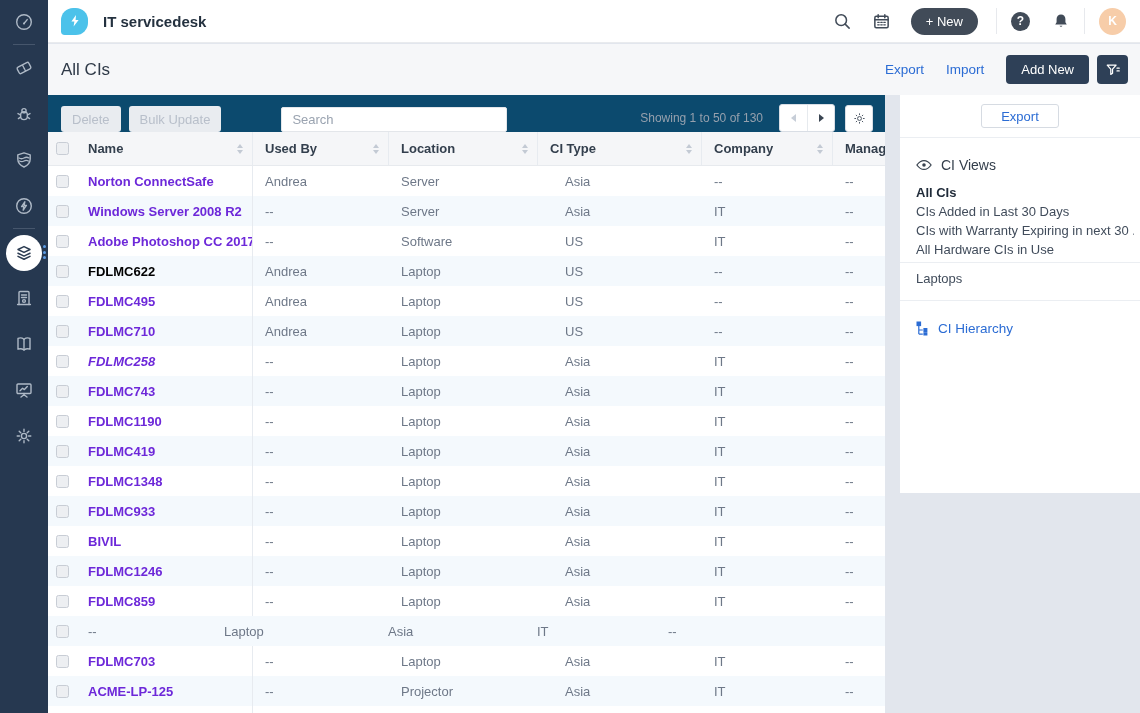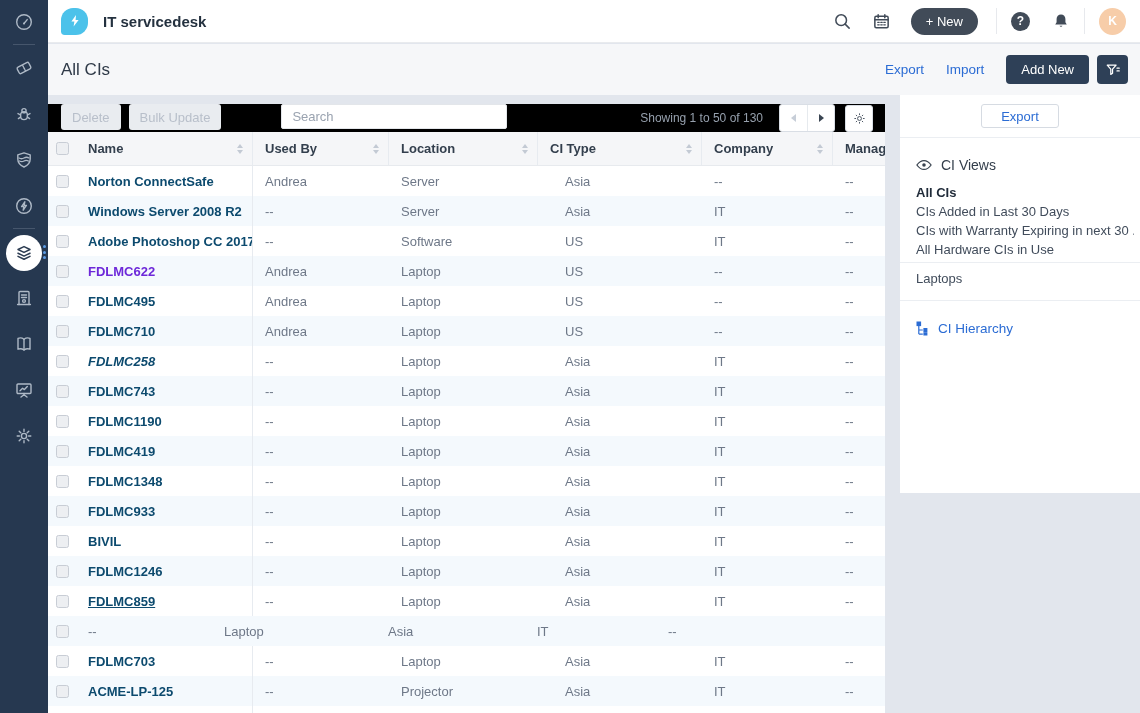--- a/index.html
+++ b/index.html
@@ -48,22 +48,22 @@
   .page-title { margin-left:13px; font-size:17px; color:#2f3a48; }
   .subheader-right { margin-left:auto; display:flex; align-items:center; padding-right:12px; }
   .txt-link { color:#2b6cd4; font-size:13.5px; cursor:pointer; margin-right:22px; }
   .add-new-btn { height:29px; padding:0 15px; background:#2e4057; color:#fff; font-size:13px; border-radius:4px;
     display:flex; align-items:center; cursor:pointer; border:none; }
   .filter-sq-btn { width:31px; height:29px; margin-left:8px; background:#2e4057; border-radius:4px;
     display:flex; align-items:center; justify-content:center; cursor:pointer; }
   .filter-sq-btn svg { stroke:#fff; fill:none; stroke-width:1.4; stroke-linecap:round; stroke-linejoin:round; }
 
   
-  .toolbar { position:absolute; left:48px; top:95px; width:837px; height:37px; background:#000000;
-    display:flex; align-items:flex-start;margin-top:9px; }
+  .toolbar { position:absolute; left:48px; top:95px; width:837px; height:37px; background:#0c4a6e;
+    display:flex; align-items:flex-end; }
   .tb-btn { height:26px; padding:0 11px; background:#e9ecf0; color:#b8bfca; font-size:13px; border-radius:3px;
     border:none; cursor:default; }
   .tb-btn.first { margin-left:13px; } .tb-btn + .tb-btn { margin-left:8px; }
   .search-input { margin-left:60px; width:226px; height:25px; border:1px solid #e3e6ea; border-radius:2px;
     padding:0 10px; font-size:13px; color:#3c4654; background:#fff; outline:none; font-family:inherit; }
   .search-input::placeholder { color:#9aa3b0; }
   .toolbar-right { margin-left:auto; display:flex; align-items:center; padding-right:12px; }
   .showing { font-size:12px; color:#96a0ad; margin-right:16px; }
   .pager { display:flex; border:1px solid #d9dee5; border-radius:3px; overflow:hidden; background:#fff; }
   .pg { width:27px; height:26px; display:flex; align-items:center; justify-content:center; cursor:pointer; }
@@ -84,22 +84,22 @@
   .sort { margin-left:auto; padding-right:9px; display:flex; flex-direction:column; gap:2px; }
   .sort i { width:0; height:0; border-left:3.5px solid transparent; border-right:3.5px solid transparent; }
   .sort .up { border-bottom:4px solid #c3cad4; }
   .sort .dn { border-top:4px solid #c3cad4; }
   .tr { display:flex; height:30px; align-items:center; background:#fff; cursor:pointer; }
   .tr.alt { background:#f4f9fd; }
   .td { font-size:13px; color:#6e7888; padding-left:12px; white-space:nowrap; overflow:hidden; flex-shrink:0; height:100%;
     display:flex; align-items:center; }
   .cb-cell { width:28px; display:flex; align-items:center; justify-content:center; flex-shrink:0; height:100%; }
   .cb { width:13px; height:13px; border:1px solid #c8cdd5; background:#edeff2; border-radius:2.5px; cursor:pointer; }
-  .name-cell { font-weight:700; color:#0c4a6e; border-right:1px solid #e7ebf0; }
-  .name-cell.link-name { color:#6d28d9; }
+  .name-cell { font-weight:700; color:#6d28d9; border-right:1px solid #e7ebf0; }
+  .name-cell.link-name { color:#000000; }
 
   
   .panel { position:absolute; left:900px; top:95px; width:240px; height:398px; background:#fff; }
   .filter-btn { position:absolute; left:50%; transform:translateX(-50%); top:9px; width:78px; height:24px; background:#fff;
     border:1px solid #d6dbe2; border-radius:3px; color:#2b6cd4; font-size:13px; display:flex; align-items:center;
     justify-content:center; cursor:pointer; }
   .pdiv { position:absolute; left:0; right:0; height:1px; background:#ebeef2; }
   .views-header { position:absolute; left:16px; top:62px; display:flex; align-items:center; gap:9px; font-size:14px; color:#333e4b; }
   .views-header svg { stroke:#39434f; fill:none; stroke-width:1.4; }
   .view-list { position:absolute; left:16px; right:6px; top:88px; }
@@ -483,21 +483,21 @@
         <div class="td" style="width: 136px;">--</div>
         <div class="td" style="width: 164px;">Laptop</div>
         <div class="td" style="width: 149px;">Asia</div>
         <div class="td" style="width: 131px;">IT</div>
         <div class="td" style="width: 120px;">--</div>
       </div>
       <div class="tr">
         <div class="cb-cell">
           <div class="cb"></div>
         </div>
-        <div class="td name-cell" style="width: 177px; text-decoration: underline;">FDLMC859</div>
+        <div class="td name-cell" style="width: 177px;">FDLMC859</div>
         <div class="td" style="width: 136px;">--</div>
         <div class="td" style="width: 164px;">Laptop</div>
         <div class="td" style="width: 149px;">Asia</div>
         <div class="td" style="width: 131px;">IT</div>
         <div class="td" style="width: 120px;">--</div>
       </div>
       <div class="tr alt">
         <div class="cb-cell">
           <div class="cb"></div>
         </div>

